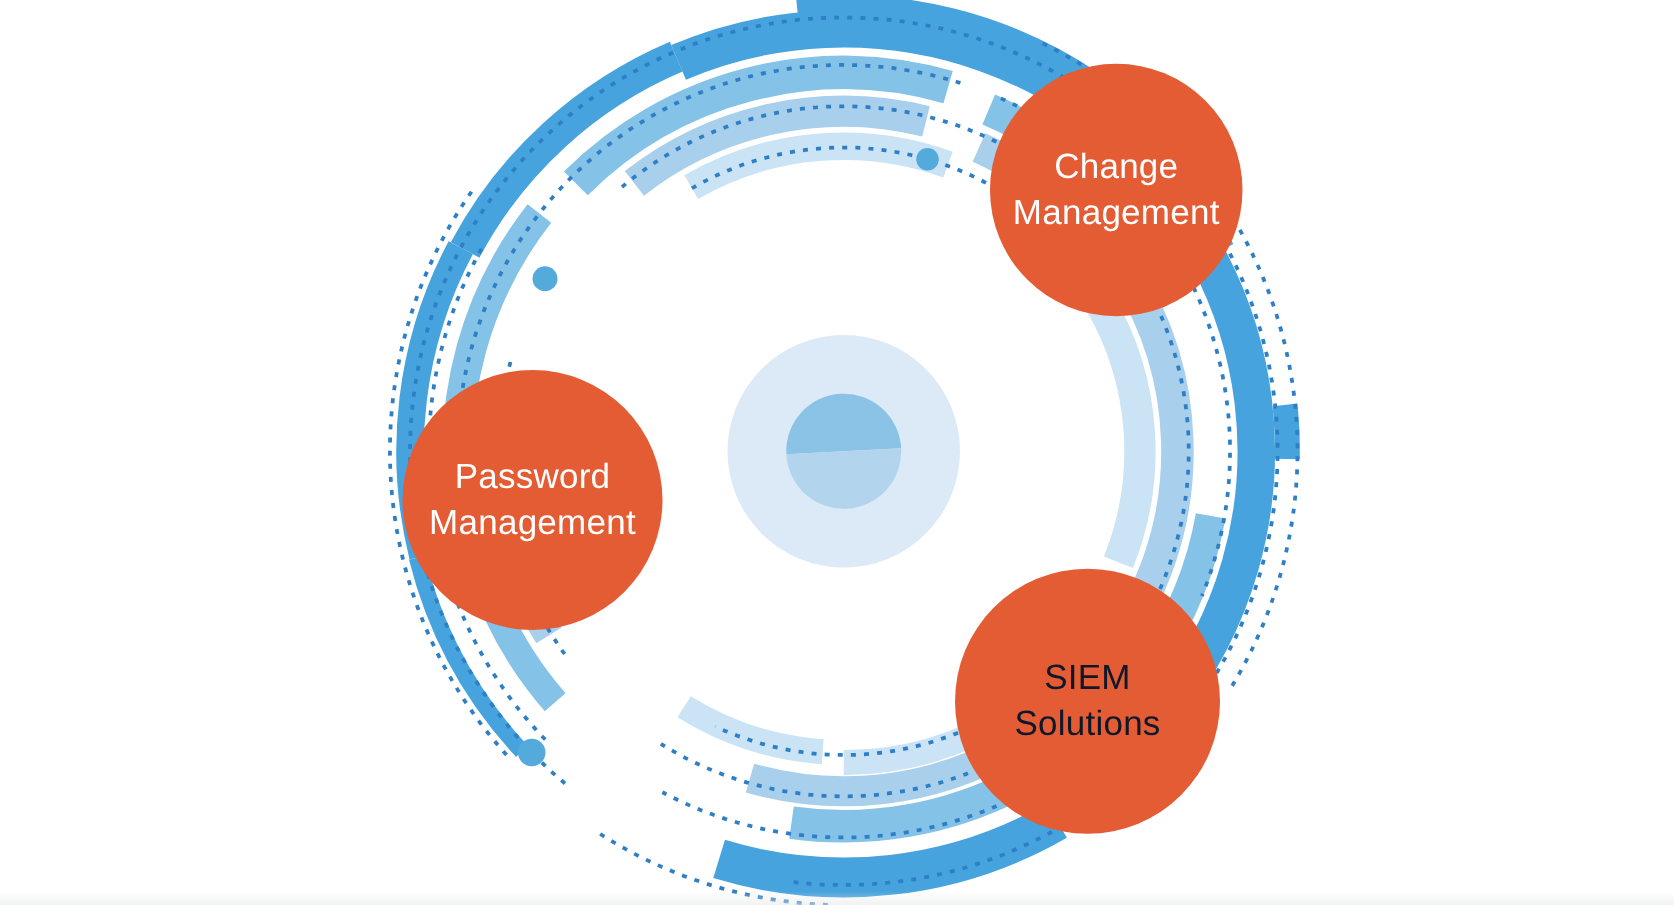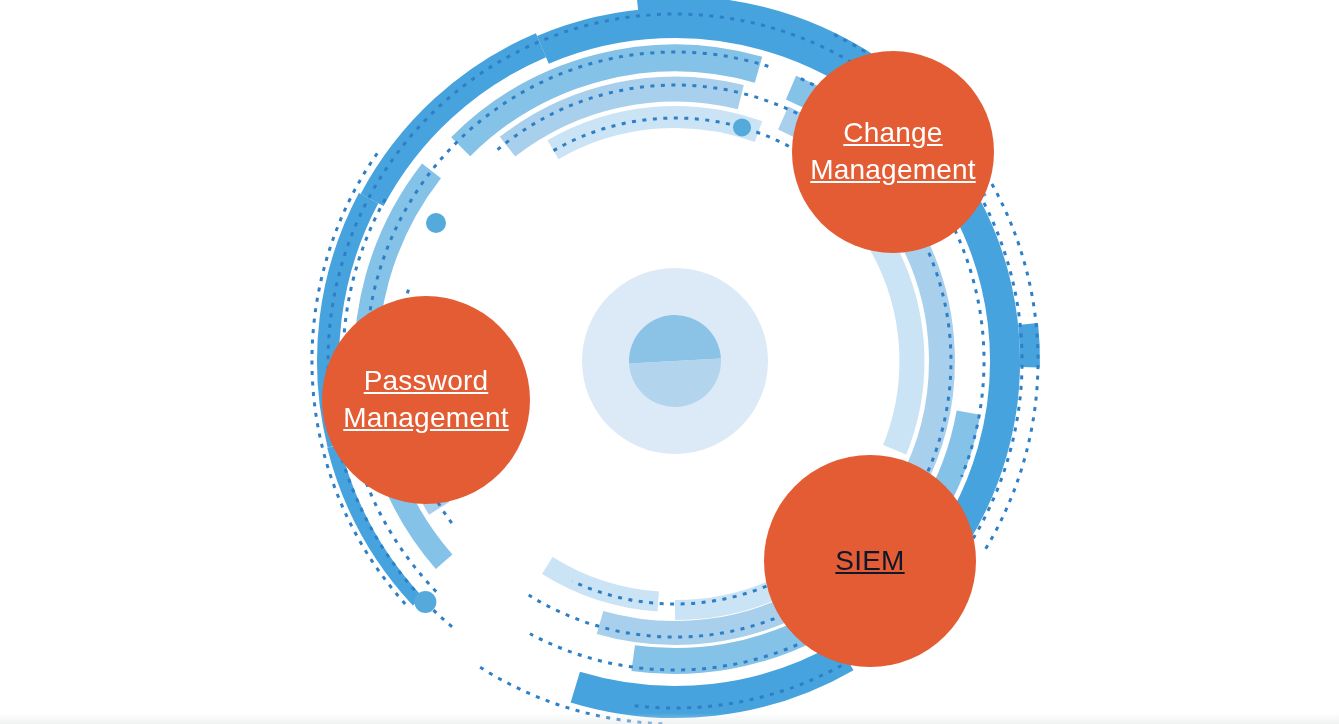--- a/index.html
+++ b/index.html
@@ -31,21 +31,20 @@
   }
   .node-text {
     font-size: 28px;
     line-height: 1.32;
     font-weight: 400;
     letter-spacing: 0.2px;
   }
   .node-text .line {
     display: block;
     white-space: nowrap;
-    text-decoration: underline;
   }
   .bottom-shade {
     position: absolute;
     left: 0;
     right: 0;
     bottom: 0;
     height: 11px;
     background: linear-gradient(to bottom, rgba(255,255,255,0) 0%, rgba(228,231,231,0.55) 100%);
   }
 </style>
@@ -121,17 +120,18 @@
   <div class="node" style="left: 322px; top: 296px; width: 208px; height: 208px; background: rgb(228, 92, 51); color: rgb(255, 255, 255); align-items: center;">
     <div class="node-text">
       <span class="line">Password</span>
       <span class="line">Management</span>
     </div>
   </div>
 
   <div class="node" style="left: 764px; top: 455px; width: 212px; height: 212px; background: rgb(228, 92, 51); color: #0f172a;">
     <div class="node-text">
       <span class="line">SIEM</span>
+      <span class="line">Solutions</span>
     </div>
   </div>
 
   <div class="bottom-shade"></div>
 </div>
 
 </body></html>

